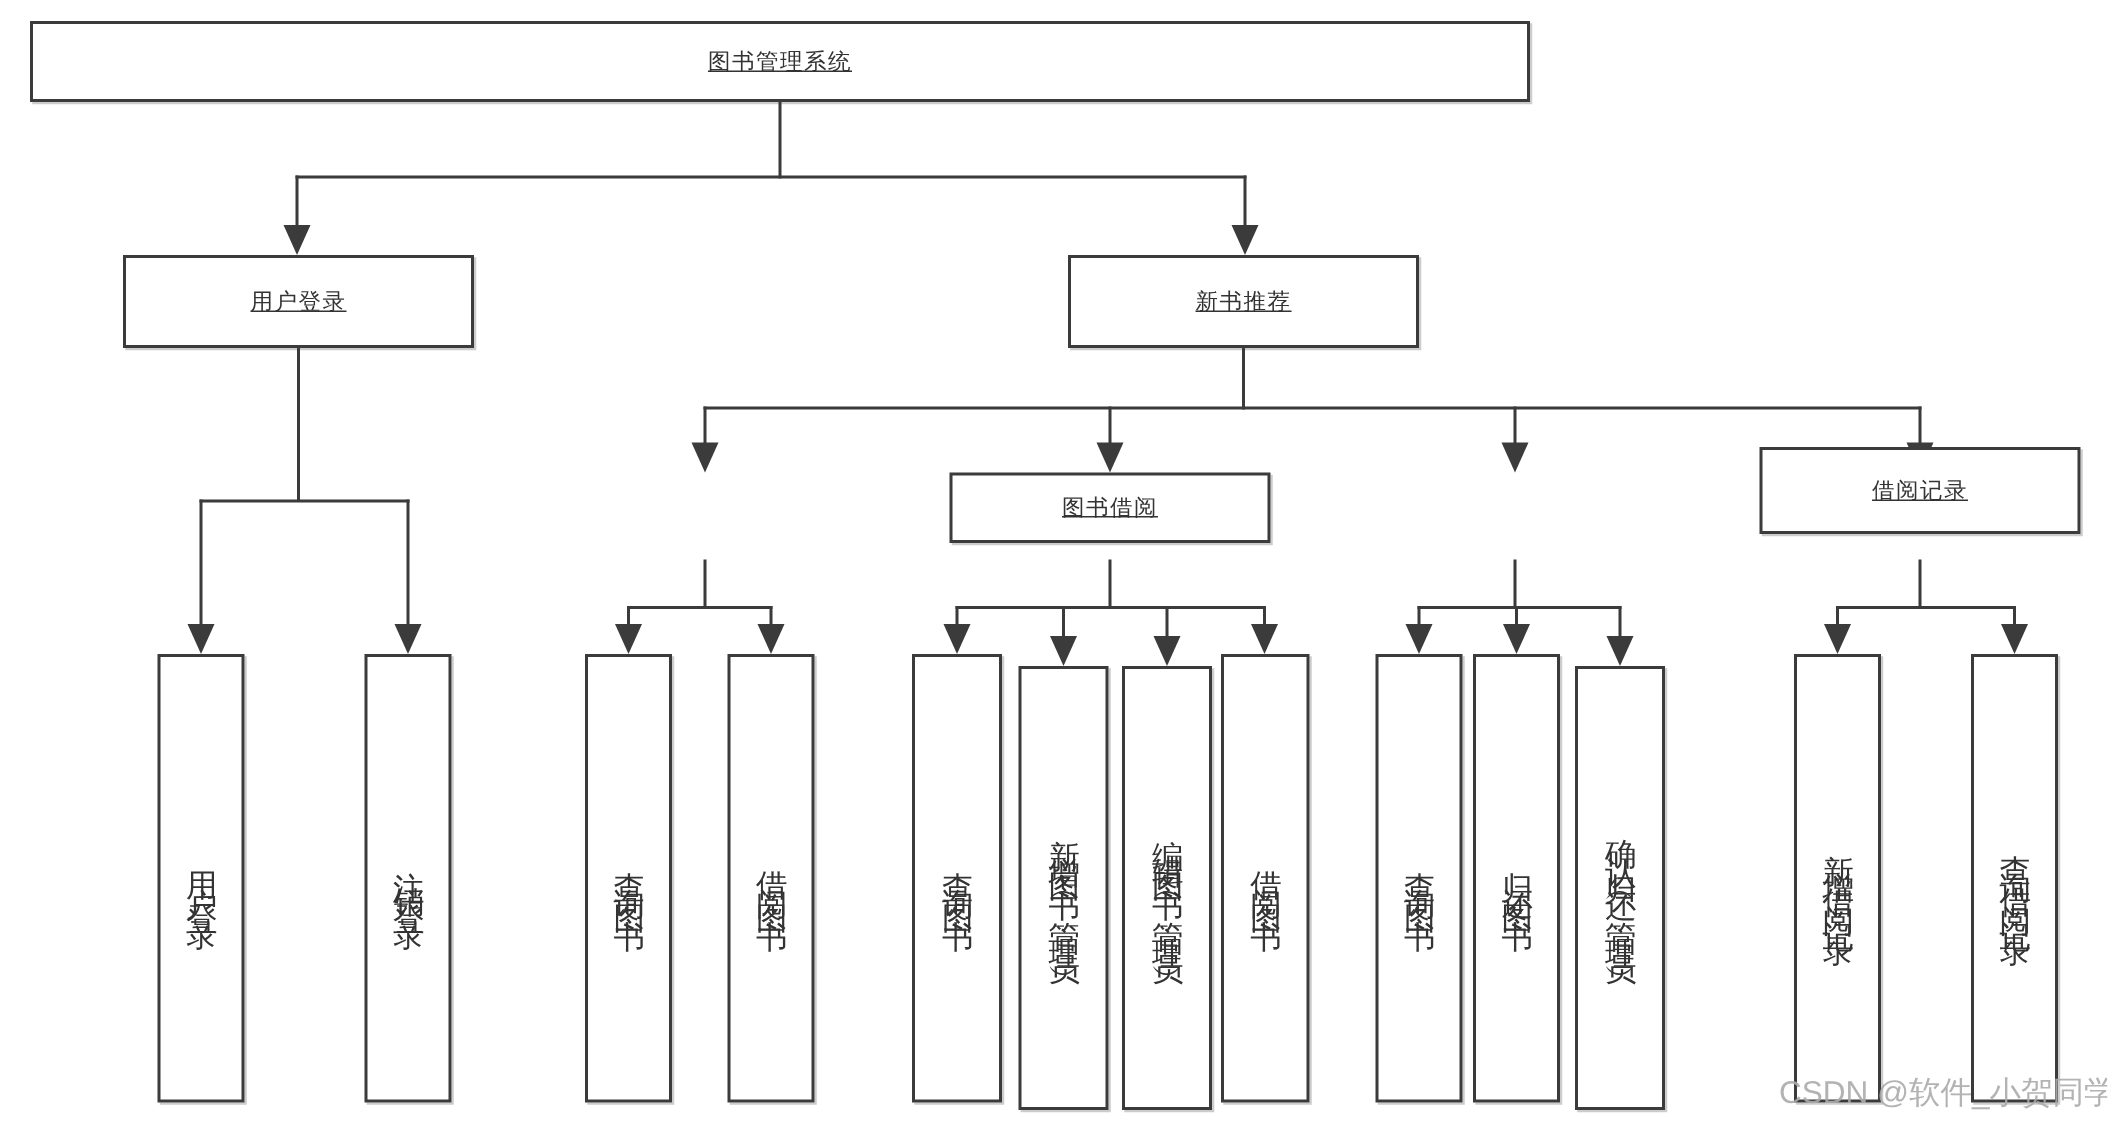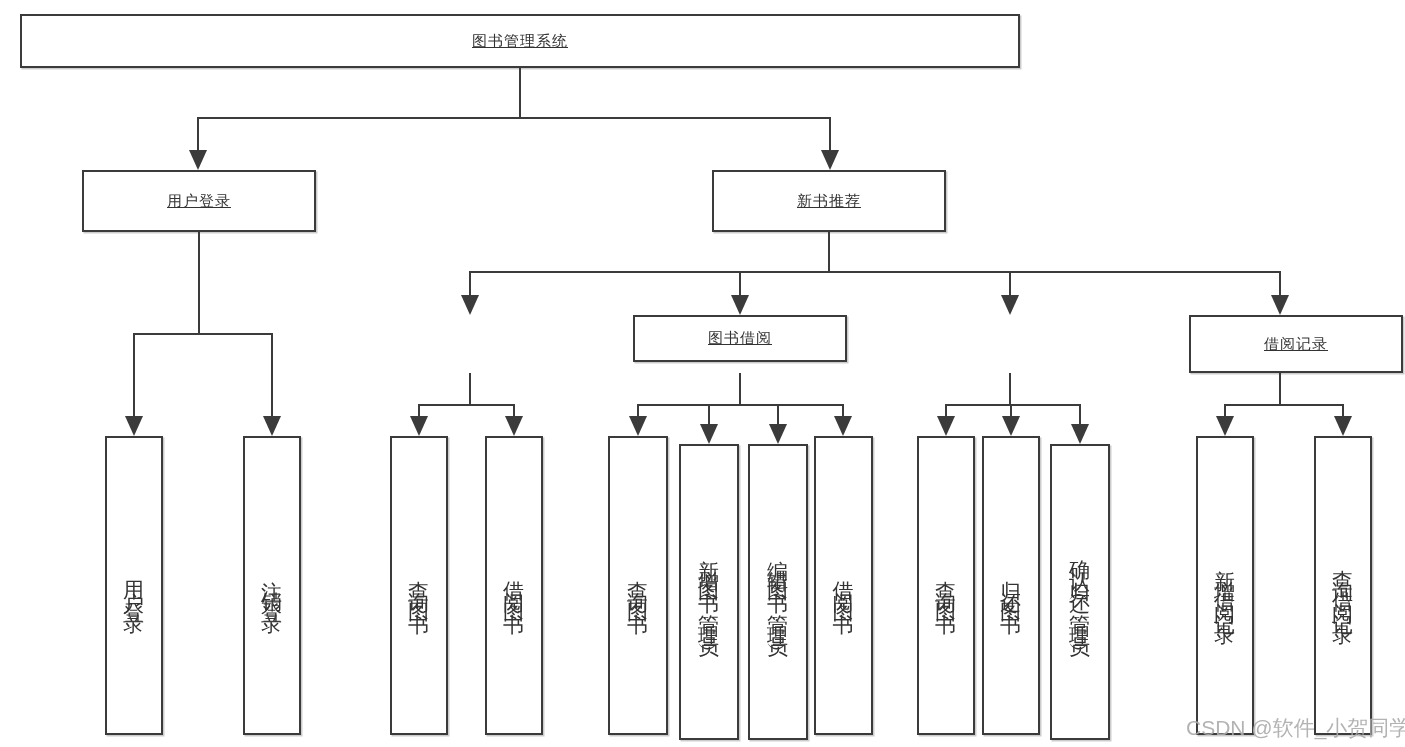--- a/index.html
+++ b/index.html
@@ -94,21 +94,21 @@
   <div class="vline" style="left:739px;top:271px;height:26px;"></div>
   <div class="arrow" style="left:731px;top:295px;"></div>
   <div class="vline" style="left:1009px;top:271px;height:26px;"></div>
   <div class="arrow" style="left:1001px;top:295px;"></div>
   <div class="vline" style="left:1279px;top:271px;height:26px;"></div>
   <div class="arrow" style="left:1271px;top:295px;"></div>
 
   <div class="box" style="left:633px;top:315px;width:214px;height:47px;">
     <span class="hlabel">图书借阅</span>
   </div>
-  <div class="box" style="left:1173px;top:315px;width:214px;height:58px;margin-left:16px;">
+  <div class="box" style="left:1173px;top:298px;width:214px;height:58px;">
     <span class="hlabel">借阅记录</span>
   </div>
 
   <div class="vline" style="left:469px;top:373px;height:33px;"></div>
   <div class="hline" style="left:418px;top:404px;width:97px;"></div>
   <div class="vline" style="left:418px;top:404px;height:14px;"></div>
   <div class="arrow" style="left:410px;top:416px;"></div>
   <div class="vline" style="left:513px;top:404px;height:14px;"></div>
   <div class="arrow" style="left:505px;top:416px;"></div>
 

